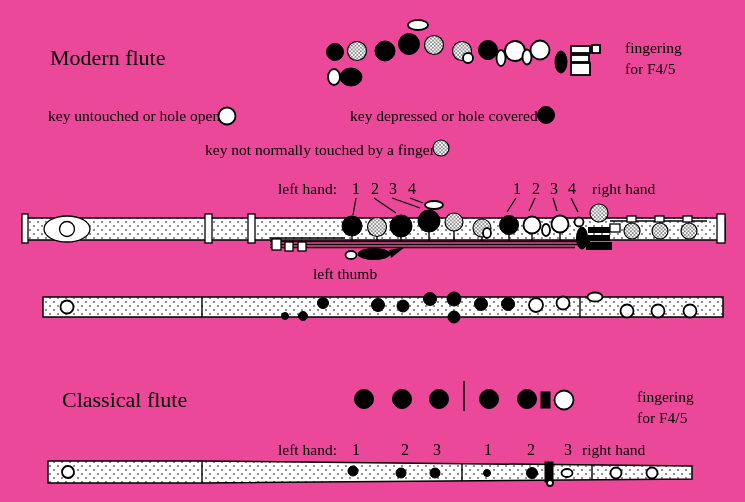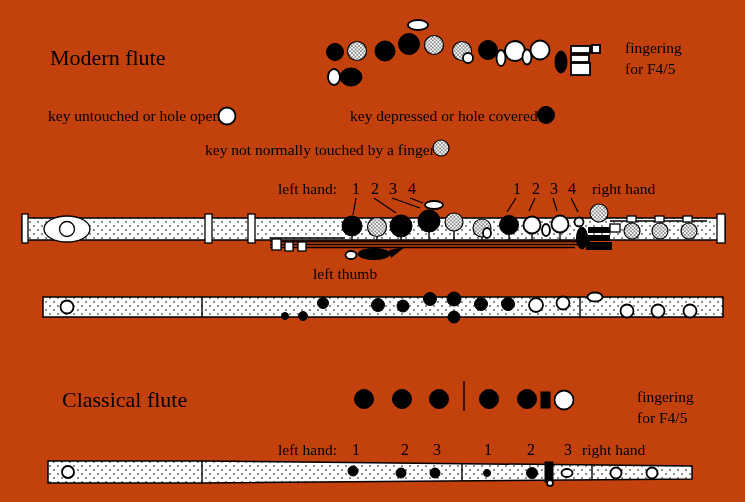--- a/index.html
+++ b/index.html
@@ -1,16 +1,16 @@
 <!DOCTYPE html>
 <html><head>
 <meta charset="utf-8">
 <style>
   html,body{margin:0;padding:0;background:#ffffff;}
-  .stage{position:relative;width:745px;height:502px;background:#c2410c;overflow:hidden;}
+  .stage{position:relative;width:745px;height:502px;background:#ec4899;overflow:hidden;}
   svg{position:absolute;left:0;top:0;}
   svg text{font-family:"Liberation Serif","DejaVu Serif",serif;fill:#000;}
   .t-title{font-size:22px;}
   .t-body{font-size:15.5px;}
   .t-num{font-size:16px;text-anchor:middle;}
   .sh-b{fill:#000000;stroke:#000000;stroke-width:1;}
   .sh-o{fill:#ffffff;stroke:#000000;stroke-width:1.8;}
   .sh-d{fill:url(#kdots);stroke:#000000;stroke-width:1.2;}
   .tube{fill:url(#stip);stroke:#000000;stroke-width:1.5;}
   .cap{fill:#ffffff;stroke:#000000;stroke-width:1.3;}

